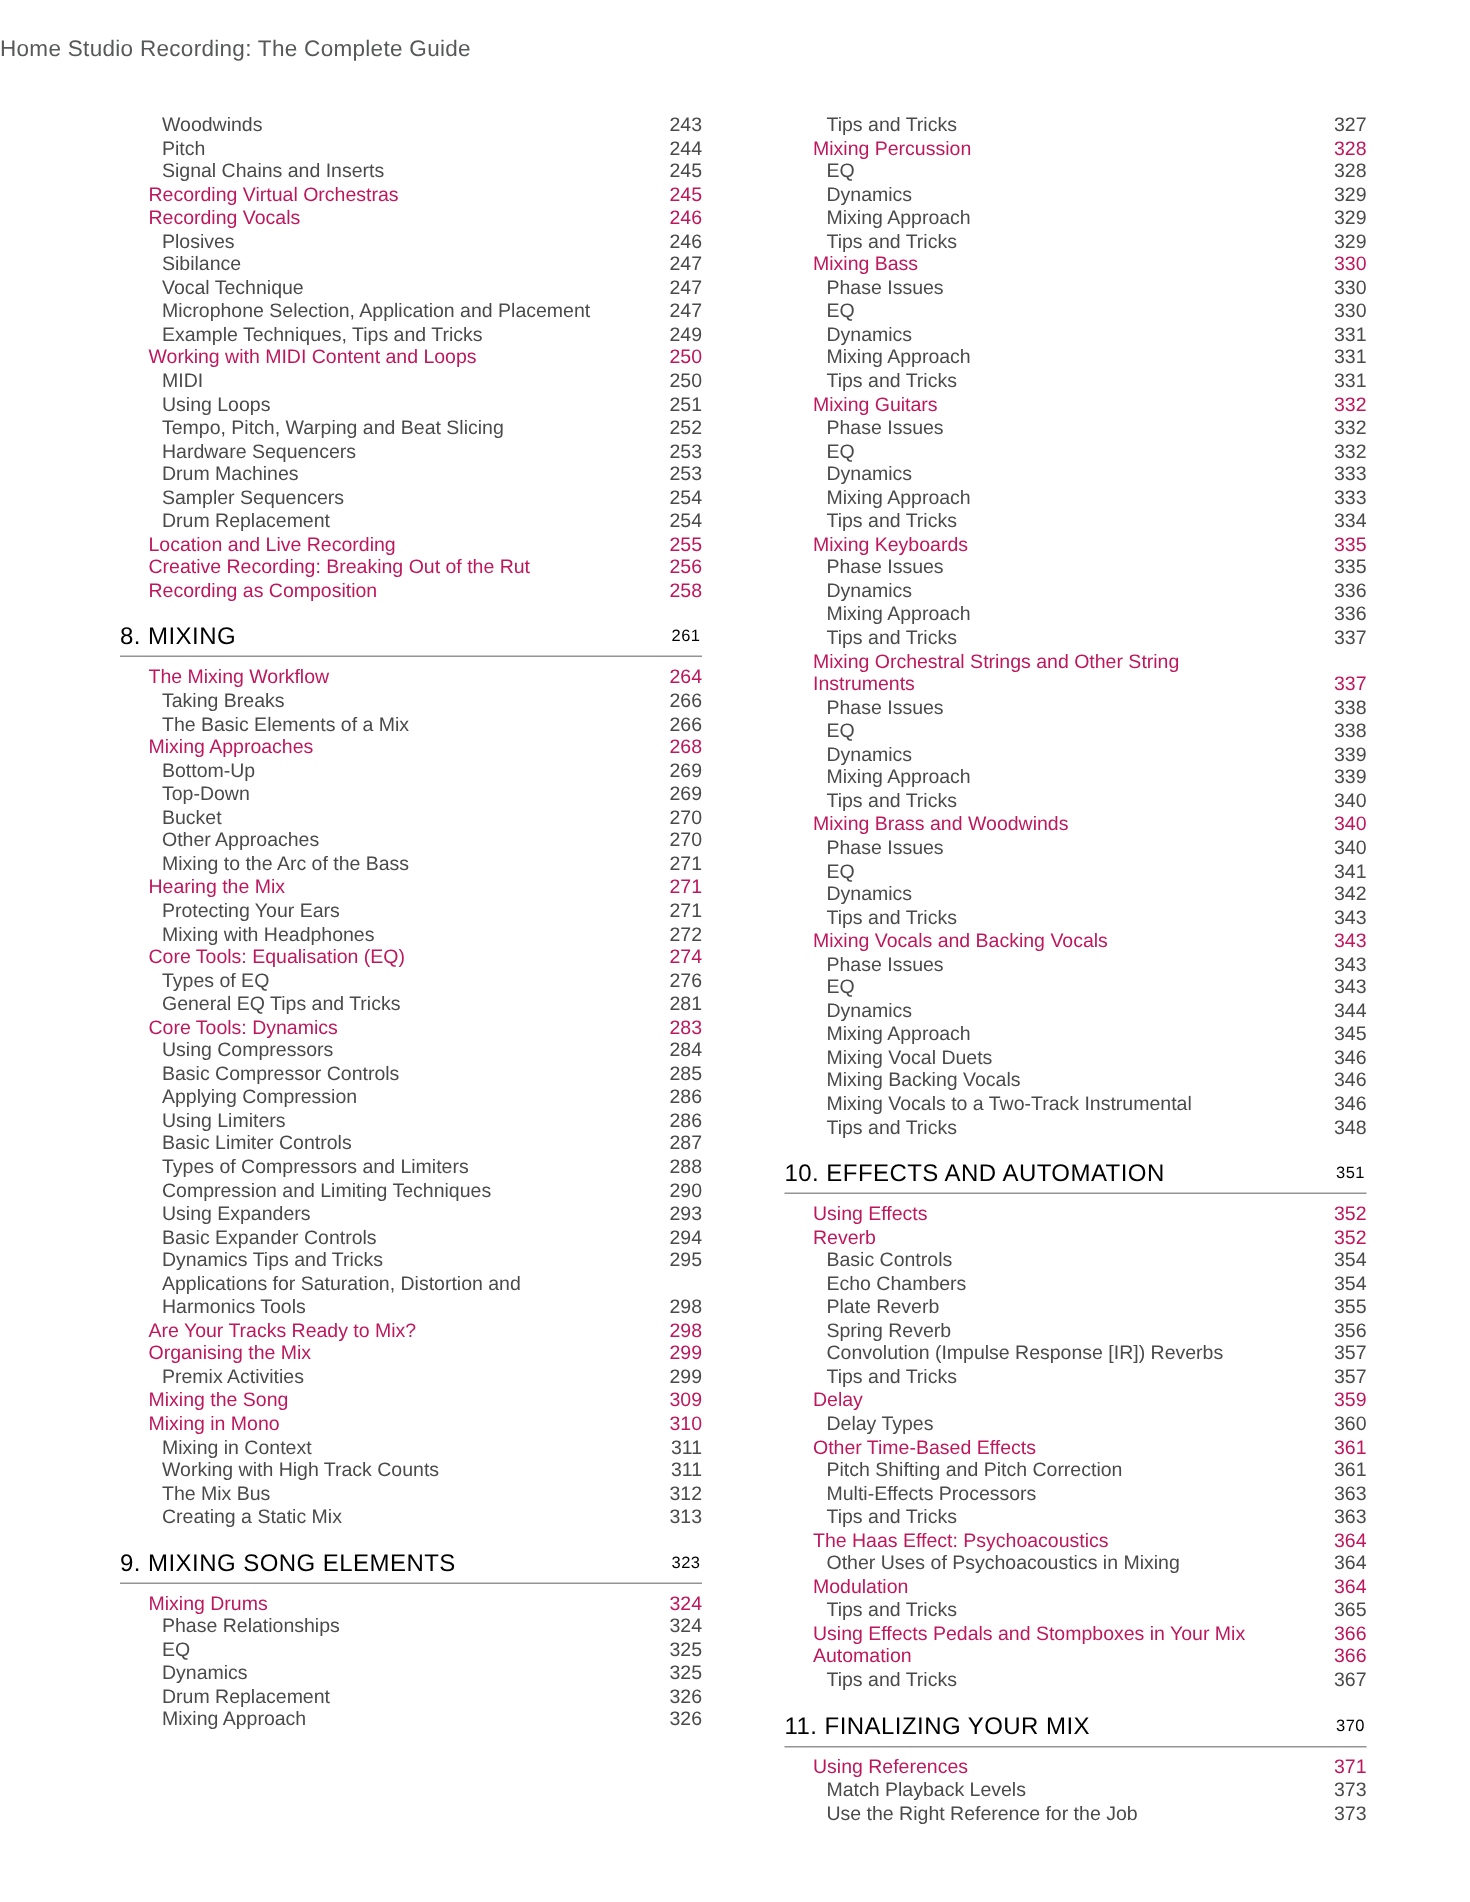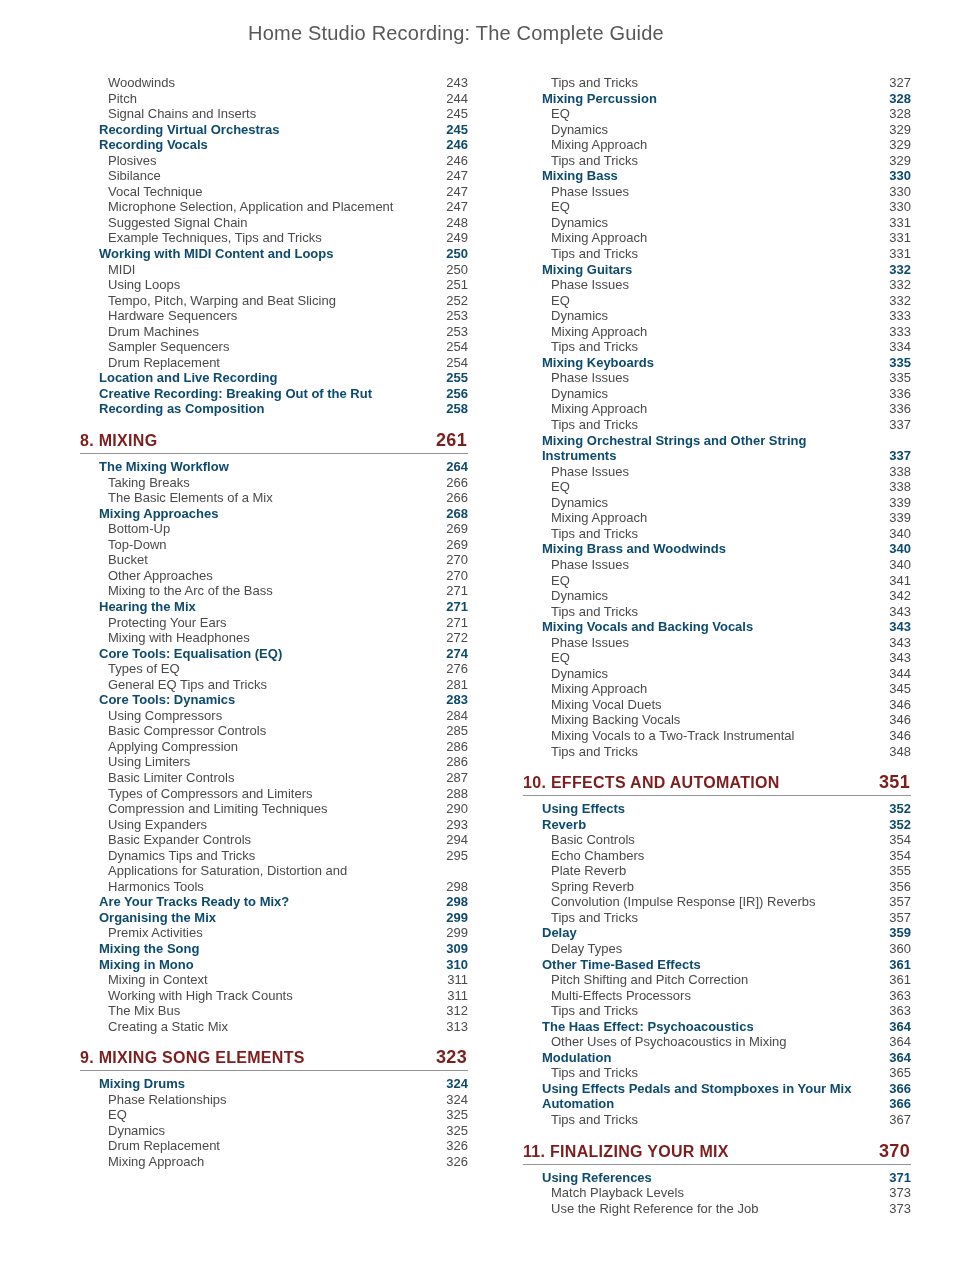--- a/index.html
+++ b/index.html
@@ -5,61 +5,61 @@
   html, body { margin: 0; padding: 0; }
   body {
     width: 980px;
     height: 1268px;
     background: #ffffff;
     font-family: "Liberation Sans", sans-serif;
     overflow: hidden;
   }
   .page-header {
     padding: 24px 68px 0 0;
-    text-align: center;
-    font-size: 20px;
+    text-align: left;
+    font-size: 15px;
     line-height: 18px;
     color: #57585a;
     letter-spacing: 0.2px;
   }
   .toc {
     display: flex;
     box-sizing: border-box;
     padding: 33px 69px 0 80px;
     gap: 55px;
   }
   .toc-col {
     flex: 1 1 0;
     min-width: 0;
   }
   .chapter-head {
     display: flex;
     justify-content: space-between;
     align-items: flex-start;
-    font-weight: 700;
+    font-weight: 400;
     font-size: 16px;
     line-height: 19px;
     letter-spacing: 0.3px;
-    color: #7f1d1d;
+    color: #000000;
     border-bottom: 1.5px solid #949494;
     padding: 0 1px 3px 0;
     margin: 14px 0 5px 0;
   }
-  .chapter-head .pg { font-size: 18px; }
+  .chapter-head .pg { font-size: 11px; }
   .entry {
     display: flex;
     justify-content: space-between;
     align-items: flex-end;
     font-size: 13px;
     line-height: 15.55px;
     color: #4a4a4a;
   }
   .entry .lbl { white-space: pre-line; }
   .entry .pg { flex-shrink: 0; padding-left: 8px; }
-  .entry.lvl1 { font-weight: 700; color: #0c4a6e; }
+  .entry.lvl1 { font-weight: 400; color: #be185d; }
   .entry.lvl1 .lbl { padding-left: 19px; }
   .entry.lvl2 .lbl { padding-left: 28px; }
 </style>
 </head>
 <body>
 
 <header class="page-header">
   <span>Home Studio Recording: The Complete Guide</span>
 </header>
 
@@ -103,24 +103,20 @@
   <div class="entry lvl2">
     <span class="lbl">Vocal Technique</span>
     <span class="pg">247</span>
   </div>
 
   <div class="entry lvl2">
     <span class="lbl">Microphone Selection, Application and Placement</span>
     <span class="pg">247</span>
   </div>
 
-  <div class="entry lvl2">
-    <span class="lbl">Suggested Signal Chain</span>
-    <span class="pg">248</span>
-  </div>
 
   <div class="entry lvl2">
     <span class="lbl">Example Techniques, Tips and Tricks</span>
     <span class="pg">249</span>
   </div>
 
   <div class="entry lvl1">
     <span class="lbl">Working with MIDI Content and Loops</span>
     <span class="pg">250</span>
   </div>

